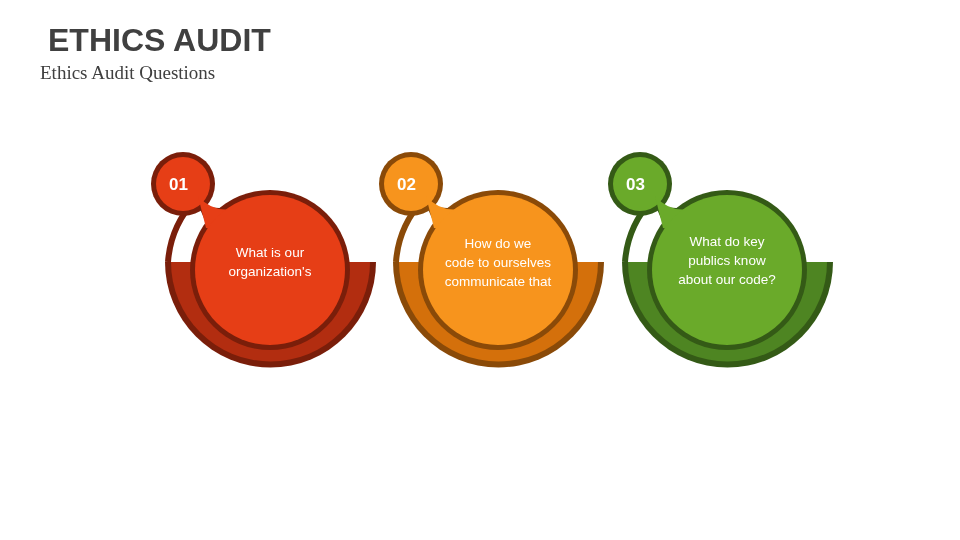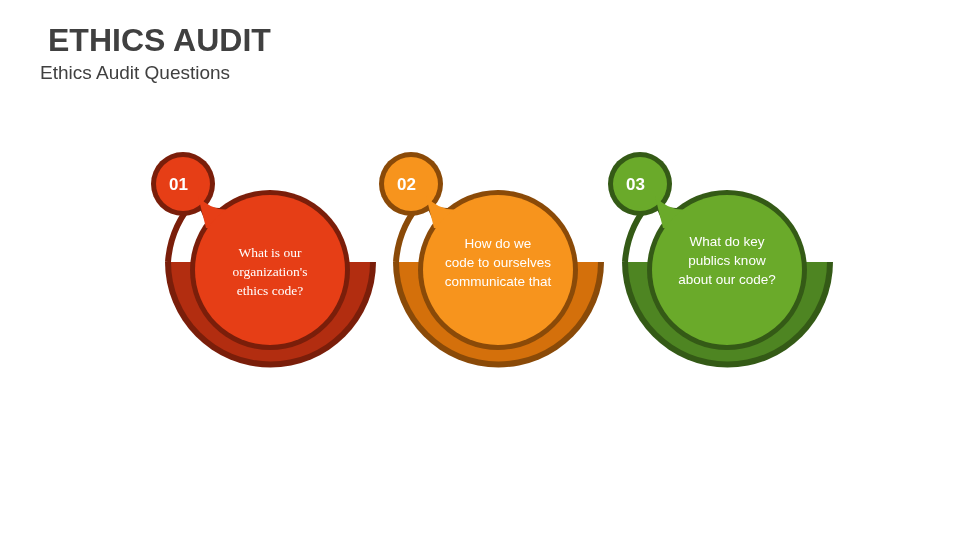--- a/index.html
+++ b/index.html
@@ -1,18 +1,18 @@
 <!DOCTYPE html>
 <html><head>
 <meta charset="utf-8">
 <style>
   html, body { margin: 0; padding: 0; background: #ffffff; }
   body { width: 960px; height: 540px; position: relative; overflow: hidden; font-family: "Liberation Sans", "DejaVu Sans", sans-serif; }
   .title { position: absolute; left: 40px; top: 14px; font-size: 32px; font-weight: bold; color: #404040; letter-spacing: 0px; margin: 8px; }
-  .subtitle { position: absolute; left: 40px; top: 62px; font-size: 19px; color: #404040; margin: 0; }
+  .subtitle { position: absolute; left: 40px; top: 62px; font-size: 19px; color: #404040; margin: 0; font-family: Liberation Serif, serif; }
   .diagram { position: absolute; left: 0; top: 0; width: 960px; height: 540px; }
   .num { font-family: "Liberation Sans", "DejaVu Sans", sans-serif; font-weight: bold; font-size: 17px; fill: #ffffff; }
   .qtext { position: absolute; width: 130px; text-align: center; color: #ffffff; font-size: 13.5px; line-height: 19px; }
 </style>
 </head>
 <body>
 
 <h1 class="title">ETHICS AUDIT</h1>
 <p class="subtitle">Ethics Audit Questions</p>
 
@@ -54,24 +54,23 @@
     <circle cx="183" cy="184" r="32" fill="#345A16"></circle>
     <path d="M 196 200 Q 212 212 232 206 L 250 228 L 210 232 Z" fill="#345A16"></path>
     <circle cx="270" cy="270" r="80" fill="#345A16"></circle>
     <circle cx="183" cy="184" r="27" fill="#6AAA2A"></circle>
     <path d="M 198 196 Q 214 214 236 208 L 250 230 L 206 228 Z" fill="#6AAA2A"></path>
     <circle cx="270" cy="270" r="75" fill="#6AAA2A"></circle>
     <text class="num" x="169" y="190">03</text>
   </g>
 </svg>
 
-<div class="qtext" style="left:205px; top:243px;font-family:Liberation Serif, serif;">
+<div class="qtext" style="left:205px; top:243px;">
   <div>What is our</div>
   <div>organization's</div>
-  <div>ethics code?</div>
 </div>
 
 <div class="qtext" style="left:433px; top:234px;">
   <div>How do we</div>
   <div>code to ourselves</div>
   <div>communicate that</div>
 </div>
 
 <div class="qtext" style="left:662px; top:232px;">
   <div>What do key</div>

